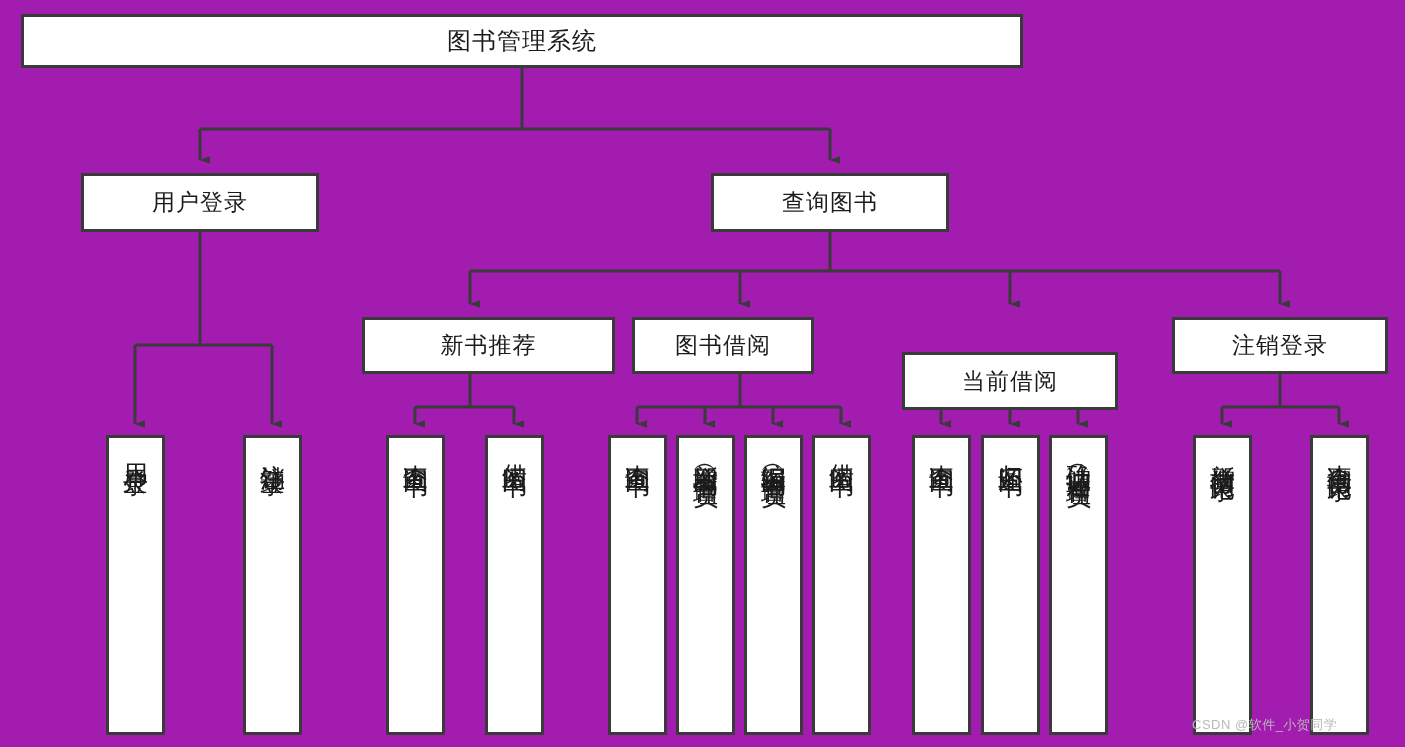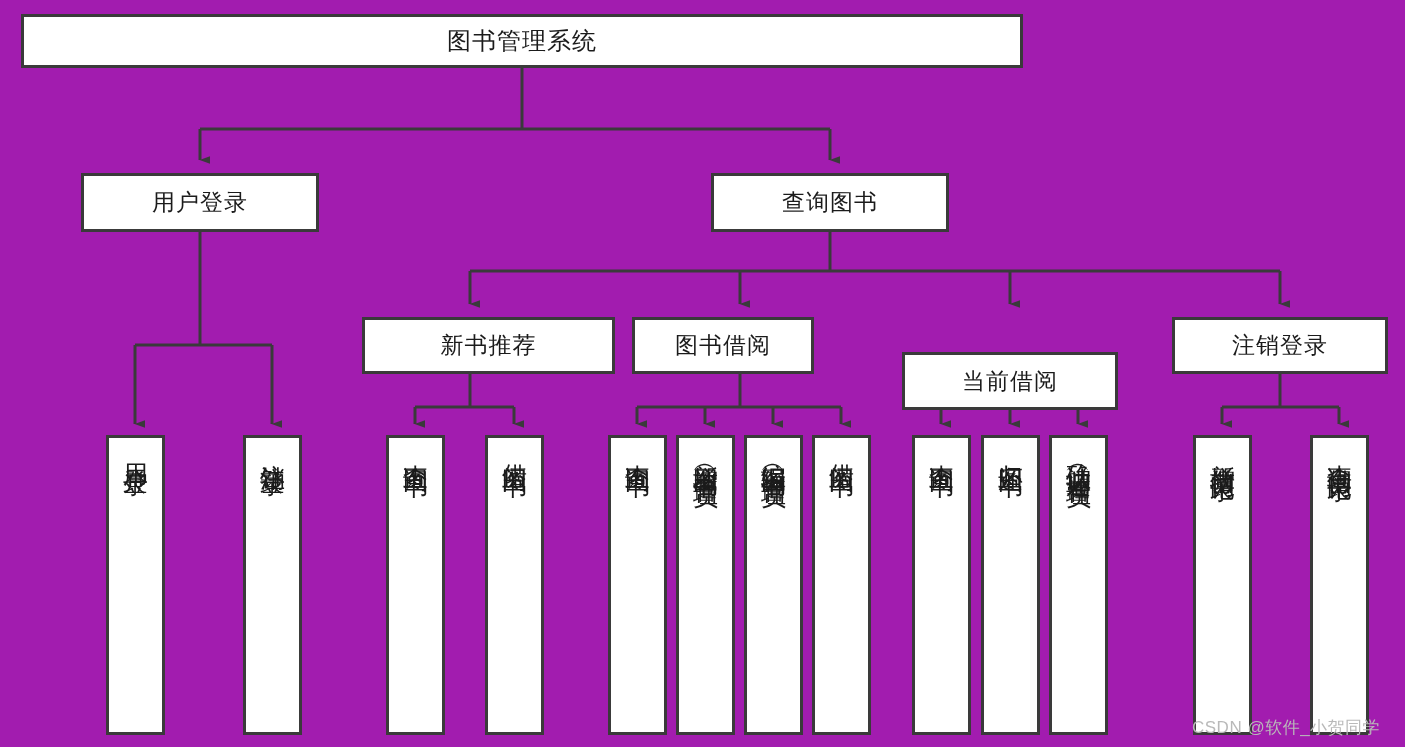--- a/index.html
+++ b/index.html
@@ -5,21 +5,21 @@
   html,body{margin:0;padding:0;background:#ffffff;}
   body{font-family:"Liberation Sans","DejaVu Sans",sans-serif;}
   #stage{position:relative;width:1405px;height:747px;background:#a21caf;overflow:hidden;}
   svg.wires{position:absolute;left:0;top:0;width:1405px;height:747px;pointer-events:none;}
   .node{position:absolute;box-sizing:border-box;background:#ffffff;border:3px solid #3a3a3a;display:flex;align-items:center;justify-content:center;}
   .node .lbl{color:#1b1b1b;line-height:1.06;text-align:center;white-space:pre;}
   .h-node .lbl{font-size:23px;letter-spacing:1px;}
   .title-node .lbl{font-size:24px;letter-spacing:1px;}
   .v-node{align-items:flex-start;justify-content:center;padding-top:6px;}
   .v-node .lbl{writing-mode:vertical-rl;text-orientation:upright;font-size:25px;letter-spacing:3px;line-height:1.0;}
-  .watermark{position:absolute;color:#b9b9b9;font-size:17px;letter-spacing:0.5px;white-space:nowrap;}
+  .watermark{position:absolute;color:#b9b9b9;font-size:13px;letter-spacing:0.5px;white-space:nowrap;}
 </style>
 </head>
 <body>
 
 <div id="stage">
 
   <svg class="wires" viewBox="0 0 1405 747">
     <defs>
       <marker id="arw" markerWidth="9" markerHeight="11" refX="4.5" refY="10.4" orient="auto" markerUnits="userSpaceOnUse">
         <path d="M0.6,0 L8.4,0 L4.5,10.8 Z" fill="#3a3a3a"></path>

